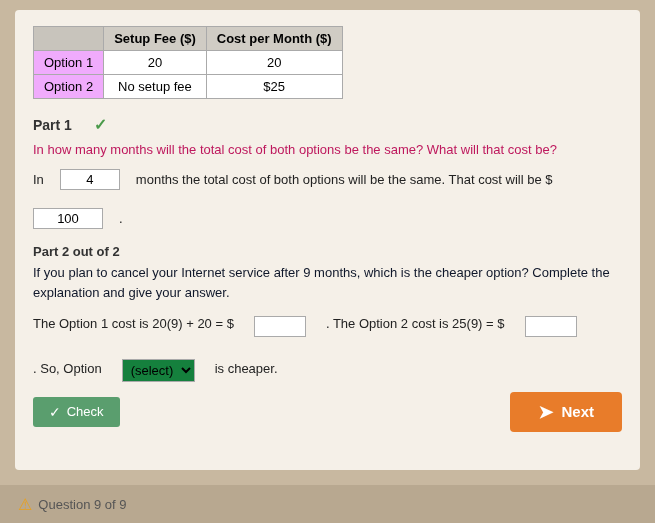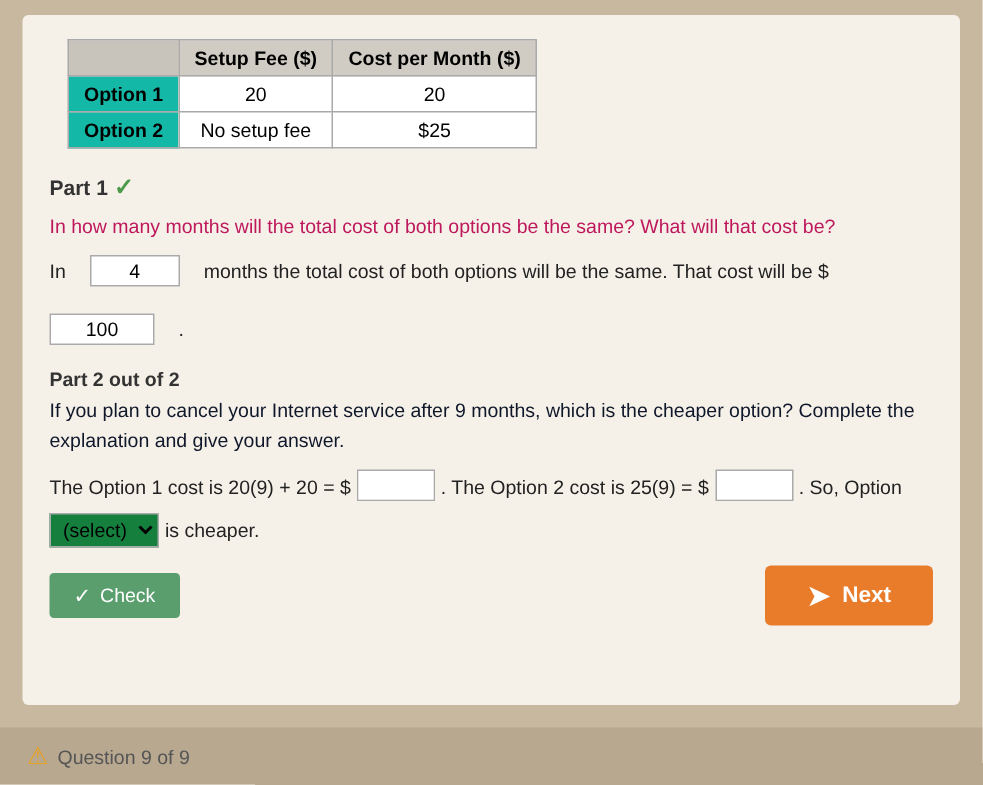--- a/index.html
+++ b/index.html
@@ -16,51 +16,50 @@
       margin: 10px 15px;
       padding: 16px 18px 12px 18px;
       border-radius: 4px;
       min-height: 460px;
     }
     
     .cost-table {
       border-collapse: collapse;
       margin-bottom: 16px;
       font-size: 13px;
-      margin-left: 12px;
     }
     .cost-table th, .cost-table td {
       border: 1px solid #aaa;
       padding: 4px 10px;
       text-align: center;
       background: #fff;
     }
     .cost-table th {
       background: #d0ccc4;
       font-weight: bold;
     }
     .cost-table td.row-label {
       text-align: center;
-      background: #14b8a6;
-      font-weight: bold;
+      background: #f0abfc;
+      font-weight: normal;
     }
     .cost-table .empty-header {
       background: #c8c4bc;
       border: 1px solid #aaa;
     }
 
     
     .part1-header {
       font-size: 14px;
       font-weight: bold;
       color: #333;
       margin-bottom: 6px;
       display: flex;
       align-items: center;
-      gap: 4px;
+      gap: 22px;
     }
     .checkmark {
       color: #4a9a4a;
       font-size: 16px;
     }
     .question-text {
       font-size: 13px;
       color: #be185d;
       margin-bottom: 8px;
       line-height: 1.5;
@@ -102,23 +101,23 @@
     .part2-desc {
       font-size: 13px;
       color: #0f172a;
       margin-bottom: 10px;
       line-height: 1.5;
     }
     .calc-line {
       font-size: 13px;
       color: #222;
       display: flex;
-      align-items: flex-start;
+      align-items: flex-end;
       flex-wrap: wrap;
-      gap: 4px;
+      gap: 20px;
       margin-bottom: 2px;
       line-height: 1.9;
     }
     .select-box {
       border: 1px solid #aaa;
       background: #15803d;
       padding: 2px 4px;
       font-size: 13px;
     }
     .dollar-input-wrapper {

